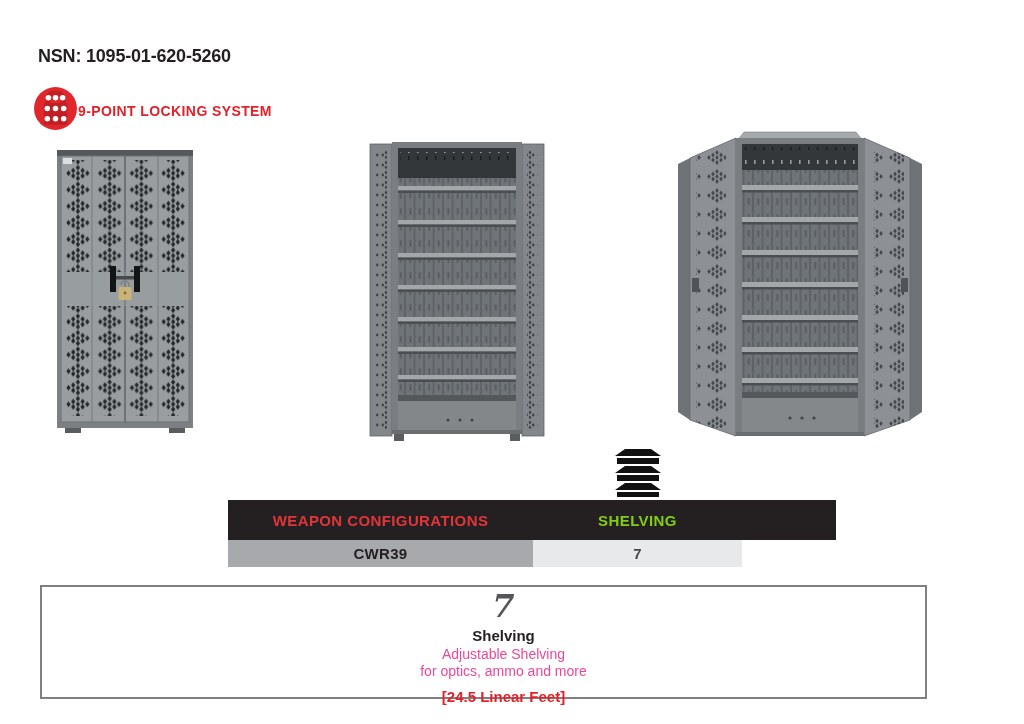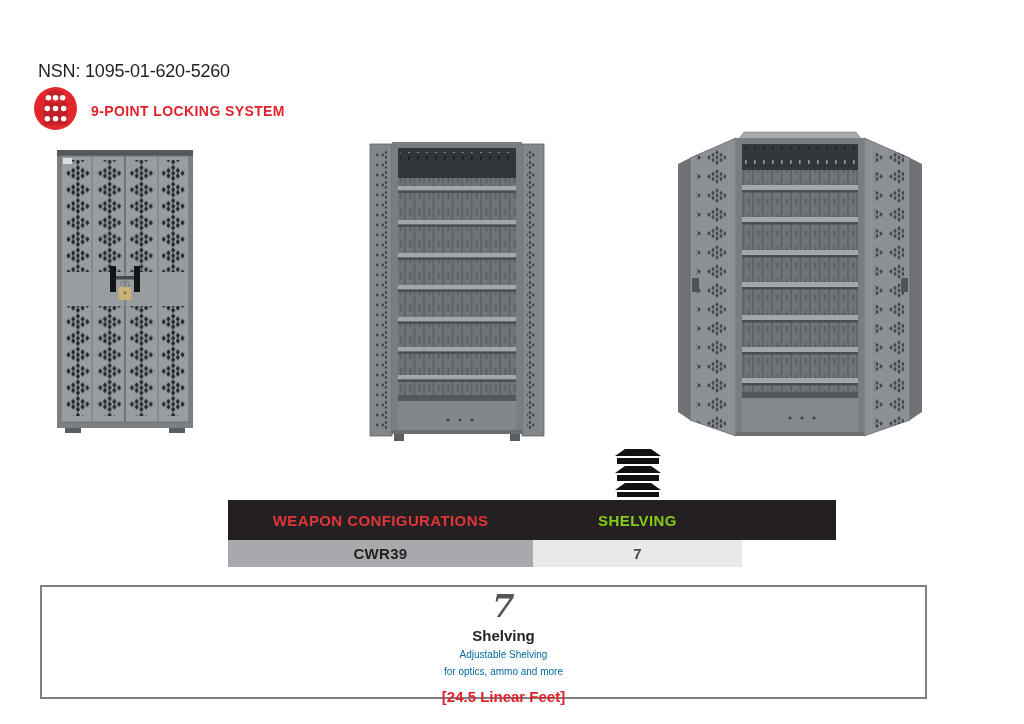--- a/index.html
+++ b/index.html
@@ -14,27 +14,27 @@
   }
 
   
   .title {
     position: absolute; left: 37px; top: 14px;
     font-size: 44px; font-weight: bold; letter-spacing: -1.5px;
     color: #231f20; white-space: nowrap; line-height: 1;
   }
   .title .model { color: #e1222a; }
   .nsn-sub {
-    position: absolute; left: 38px; top: 61px;
-    font-size: 18px; font-weight: normal; letter-spacing: -0.2px;
+    position: absolute; left: 38px; top: 46px;
+    font-size: 18px; font-weight: bold; letter-spacing: -0.2px;
     color: #231f20;
   }
   .lock-row {
     position: absolute; left: 33px; top: 86px;
-    display: flex; align-items: center; gap: 13px;
+    display: flex; align-items: center; 
   }
   .lock-label {
     font-size: 14px; font-weight: bold; letter-spacing: 0.4px;
     color: #e1222a;
   }
 
   
   .cab { position: absolute; }
   .cab svg { display: block; }
   .cab-closed { left: 55px; top: 148px; }
@@ -75,21 +75,21 @@
     height: 100%;
     display: flex; flex-direction: column; align-items: center;
     transform: translateX(20px);
     padding-top: 1px;
   }
   .info-count {
     font-family: "DejaVu Serif", serif; font-style: italic; font-weight: bold;
     font-size: 32px; line-height: 36px; color: #55565a;
   }
   .info-title { font-size: 15px; font-weight: bold; color: #231f20; line-height: 20px; margin-top: 2px; }
-  .info-line  { font-size: 10px; color: #0369a1; line-height: 17px; }
+  .info-line  { font-size: 14px; color: #ec4899; line-height: 17px; }
   .info-capacity { font-size: 15px; font-weight: bold; color: #e1222a; line-height: 20px; margin-top: 7px; }
 </style>
 </head>
 <body>
 
 <svg width="0" height="0" style="position:absolute" aria-hidden="true">
   <defs>
 
     <pattern id="pfA" patternUnits="userSpaceOnUse" x="7" width="31.75" height="16.5">
       <g fill="#24272a">

